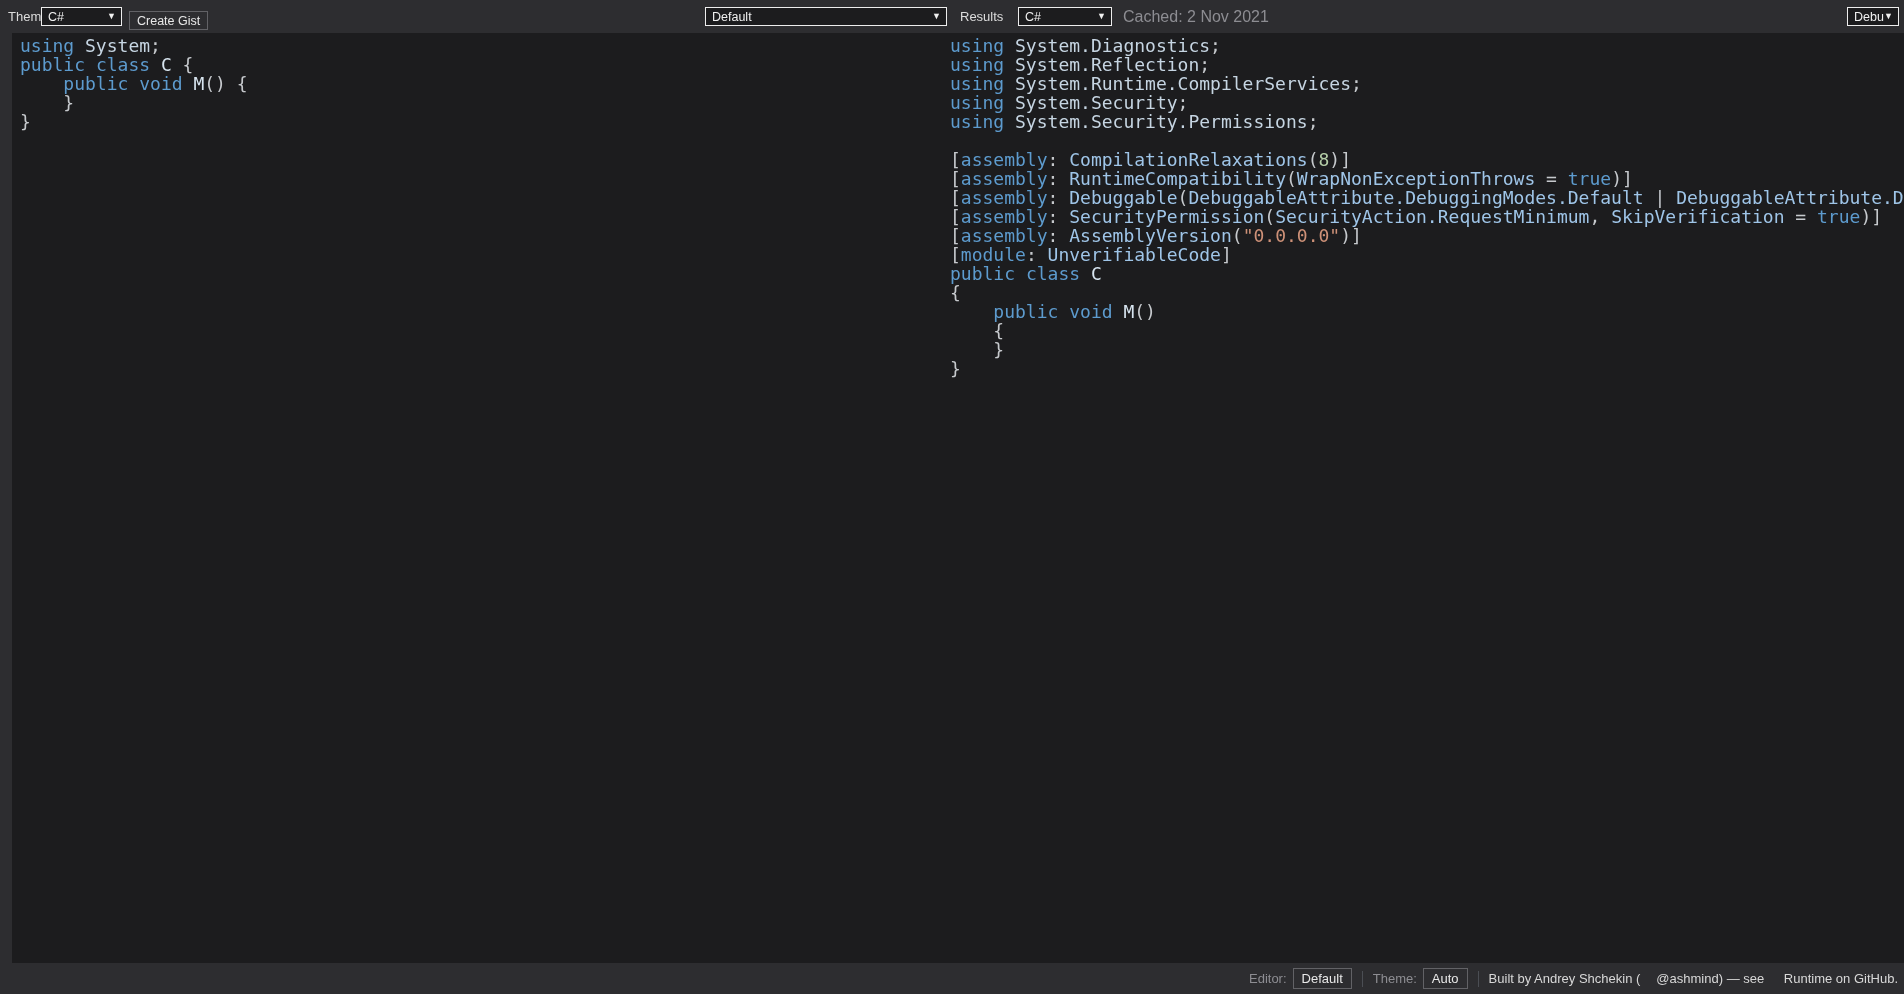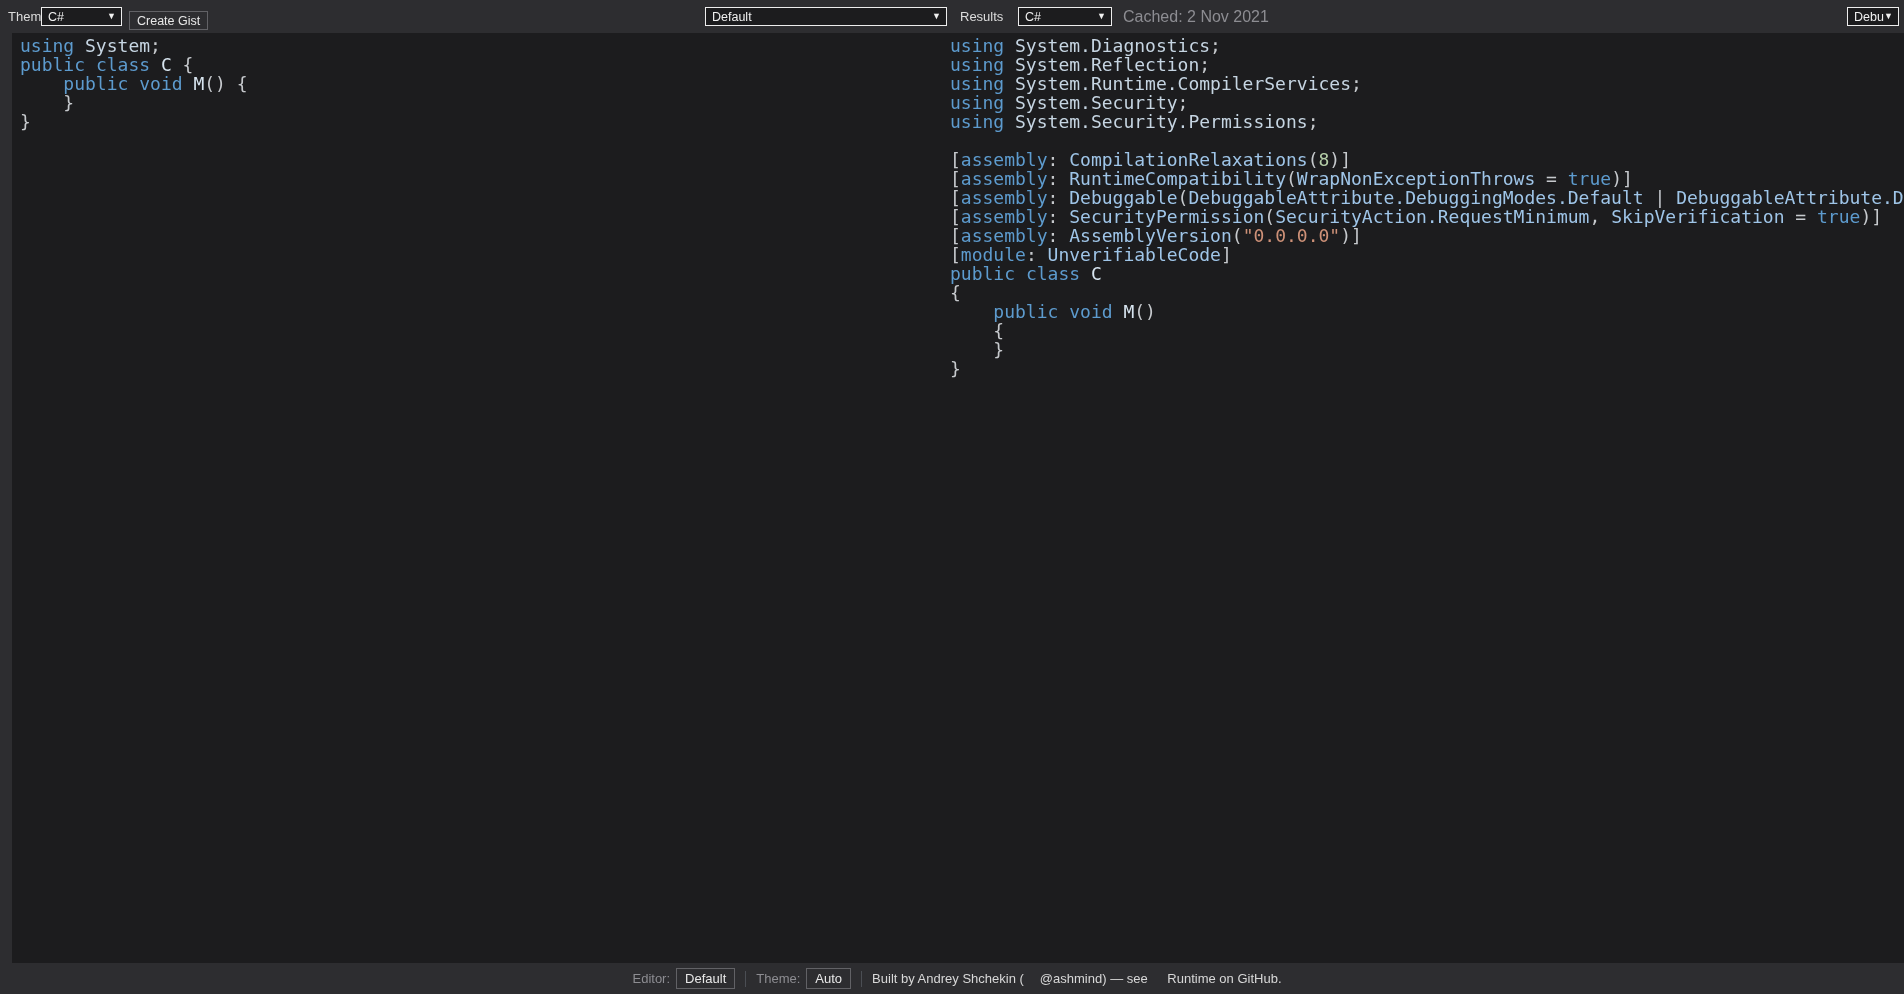--- a/index.html
+++ b/index.html
@@ -68,21 +68,21 @@
   .tok-i { color: var(--tok_ident); }
   .tok-t { color: var(--tok_type); }
   .tok-d { color: var(--tok_decl); }
   .tok-n { color: var(--tok_number); }
   .tok-s { color: var(--tok_string); }
 
   
   .statusbar {
     position: absolute; left: 0; bottom: 0; width: 1904px; height: 31px;
     background: var(--page_bg);
-    display: flex; align-items: center; justify-content: center;
+    display: flex; align-items: center; justify-content: flex-end;
     padding-right: 6px; font-size: 13px; padding-left: 16px;
   }
   .status-label { color: var(--muted_text); margin-right: 6px; }
   .status-button {
     border: 1px solid var(--button_border); background: transparent;
     color: #e8e8e8; font-size: 13px; font-family: "Liberation Sans", sans-serif;
     padding: 2px 8px; cursor: pointer;
   }
   .status-divider {
     width: 1px; height: 16px; background: var(--divider_color);

